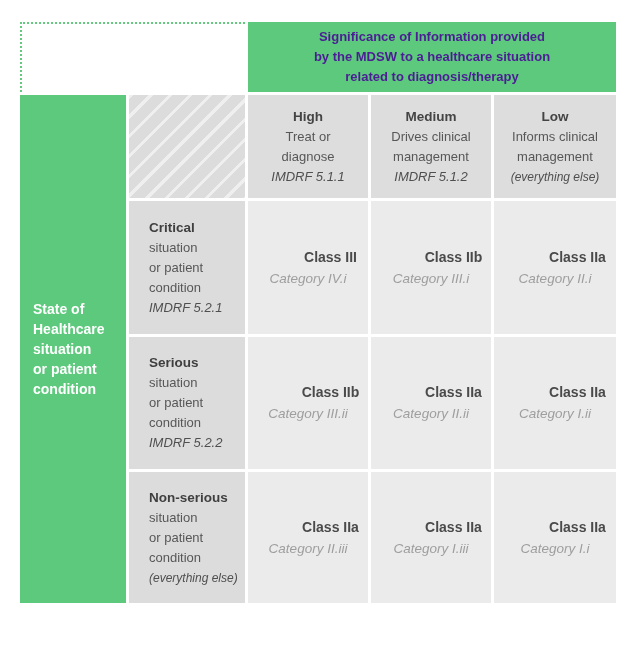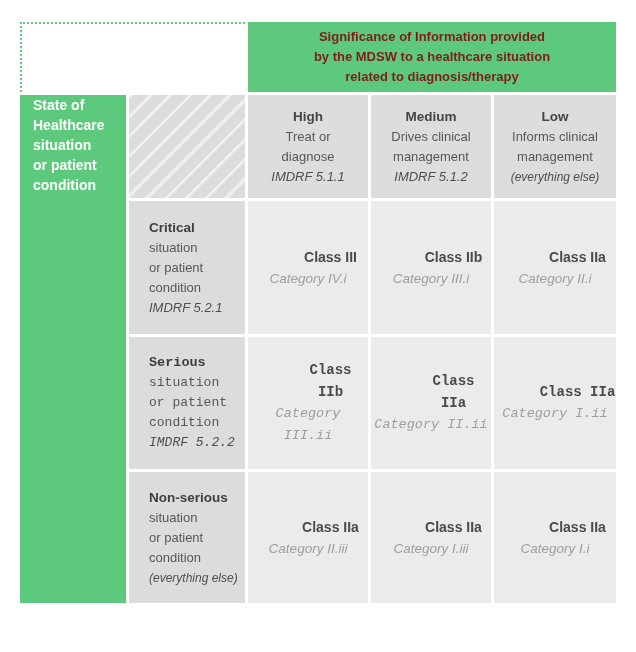--- a/index.html
+++ b/index.html
@@ -40,41 +40,42 @@
     background: #ffffff;
     border-top: 2px dotted #62cb80;
     border-left: 2px dotted #62cb80;
   }
 
   
   .top-green {
     grid-column: 3 / 6;
     grid-row: 1;
     background: #5dc97d;
-    color: #7f1d1d;
+    color: #4c1d95;
     font-weight: bold;
     font-size: 13px;
     line-height: 20px;
     text-align: center;
     display: flex;
     flex-direction: column;
     justify-content: center;
   }
 
   
   .left-green {
     grid-column: 1;
     grid-row: 2 / 6;
     background: #5dc97d;
     color: #ffffff;
     font-weight: bold;
     font-size: 14px;
     line-height: 20px;
     display: flex;
     flex-direction: column;
+    justify-content: center;
     padding-left: 13px;
   }
 
   
   .hatched {
     grid-column: 2;
     grid-row: 2;
     background-color: #dcdcdc;
     background-image: repeating-linear-gradient(
       135deg,
@@ -142,21 +143,21 @@
     padding-left: 45px;
   }
   .data-cell .cat {
     font-style: italic;
     font-size: 13.5px;
     line-height: 22px;
     color: #9e9e9e;
   }
 
   .c3 { grid-column: 3; } .c4 { grid-column: 4; } .c5 { grid-column: 5; }
-  .r3 { grid-row: 3; } .r4 { grid-row: 4; font-family: Liberation Mono, monospace; } .r5 { grid-row: 5; }
+  .r3 { grid-row: 3; } .r4 { grid-row: 4; } .r5 { grid-row: 5; }
 
   .caption {
     position: absolute;
     top: 626px;
     right: 34px;
     font-style: italic;
     font-size: 12.5px;
     color: #4a4a4a;
   }
 </style>

